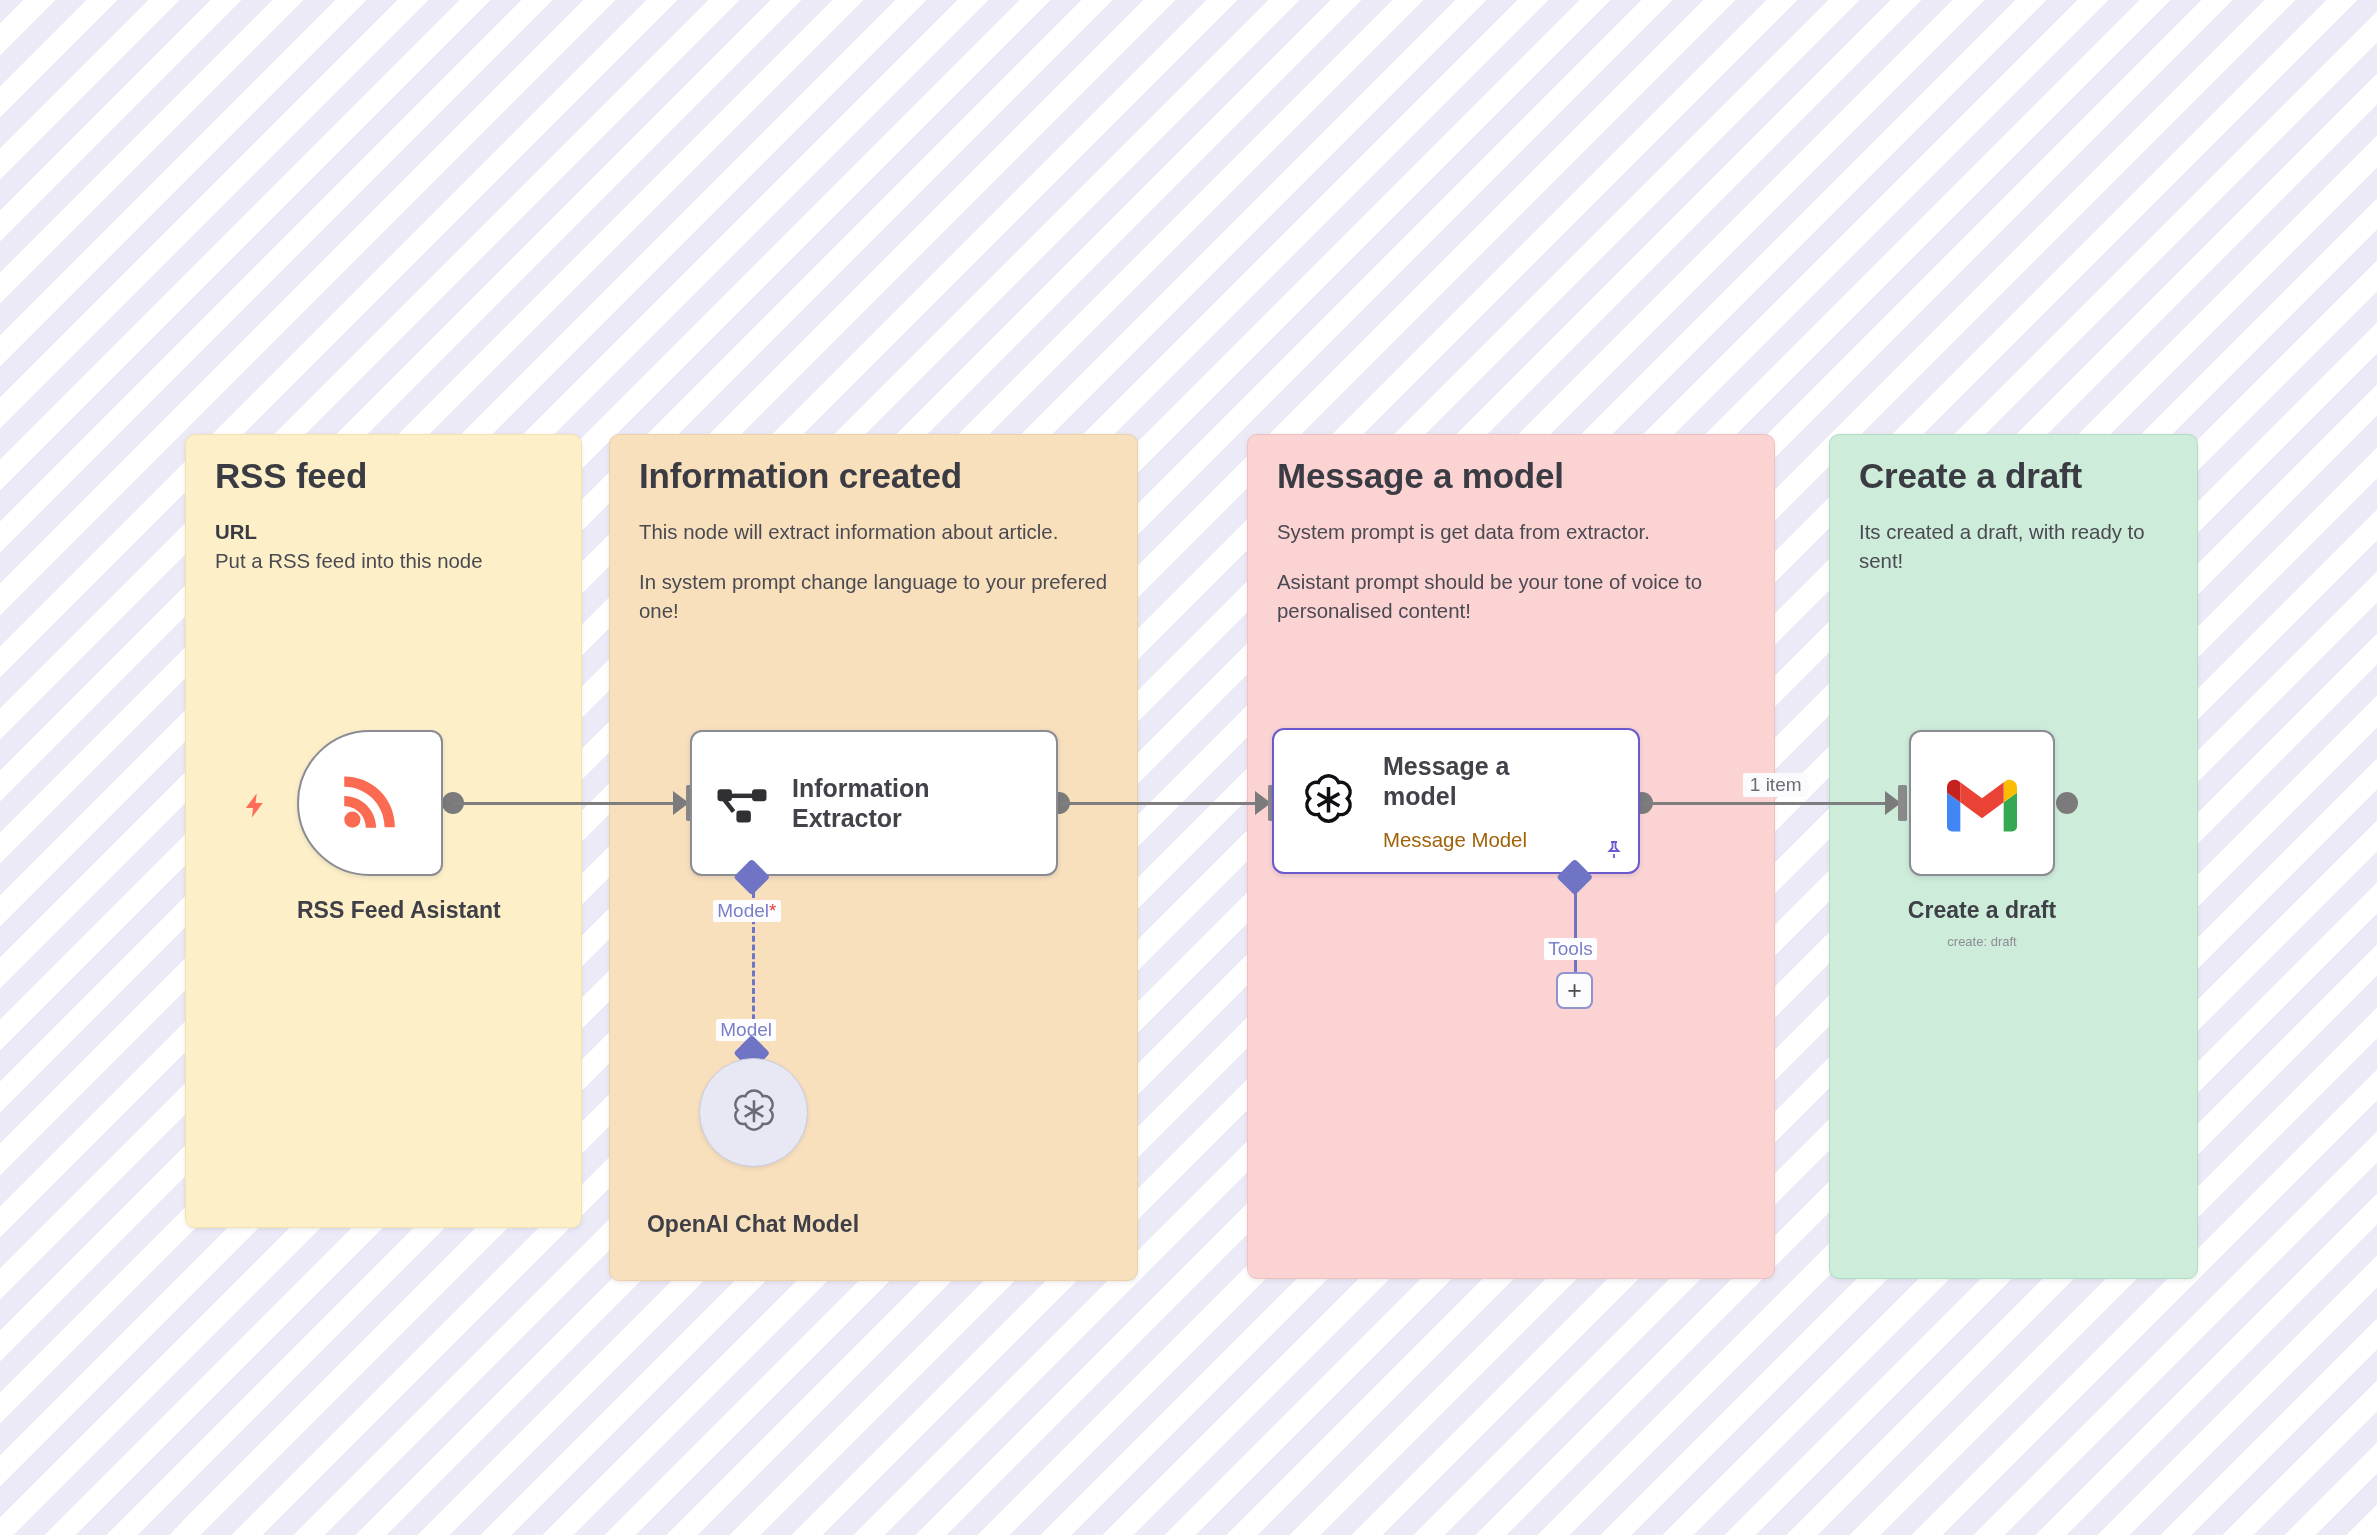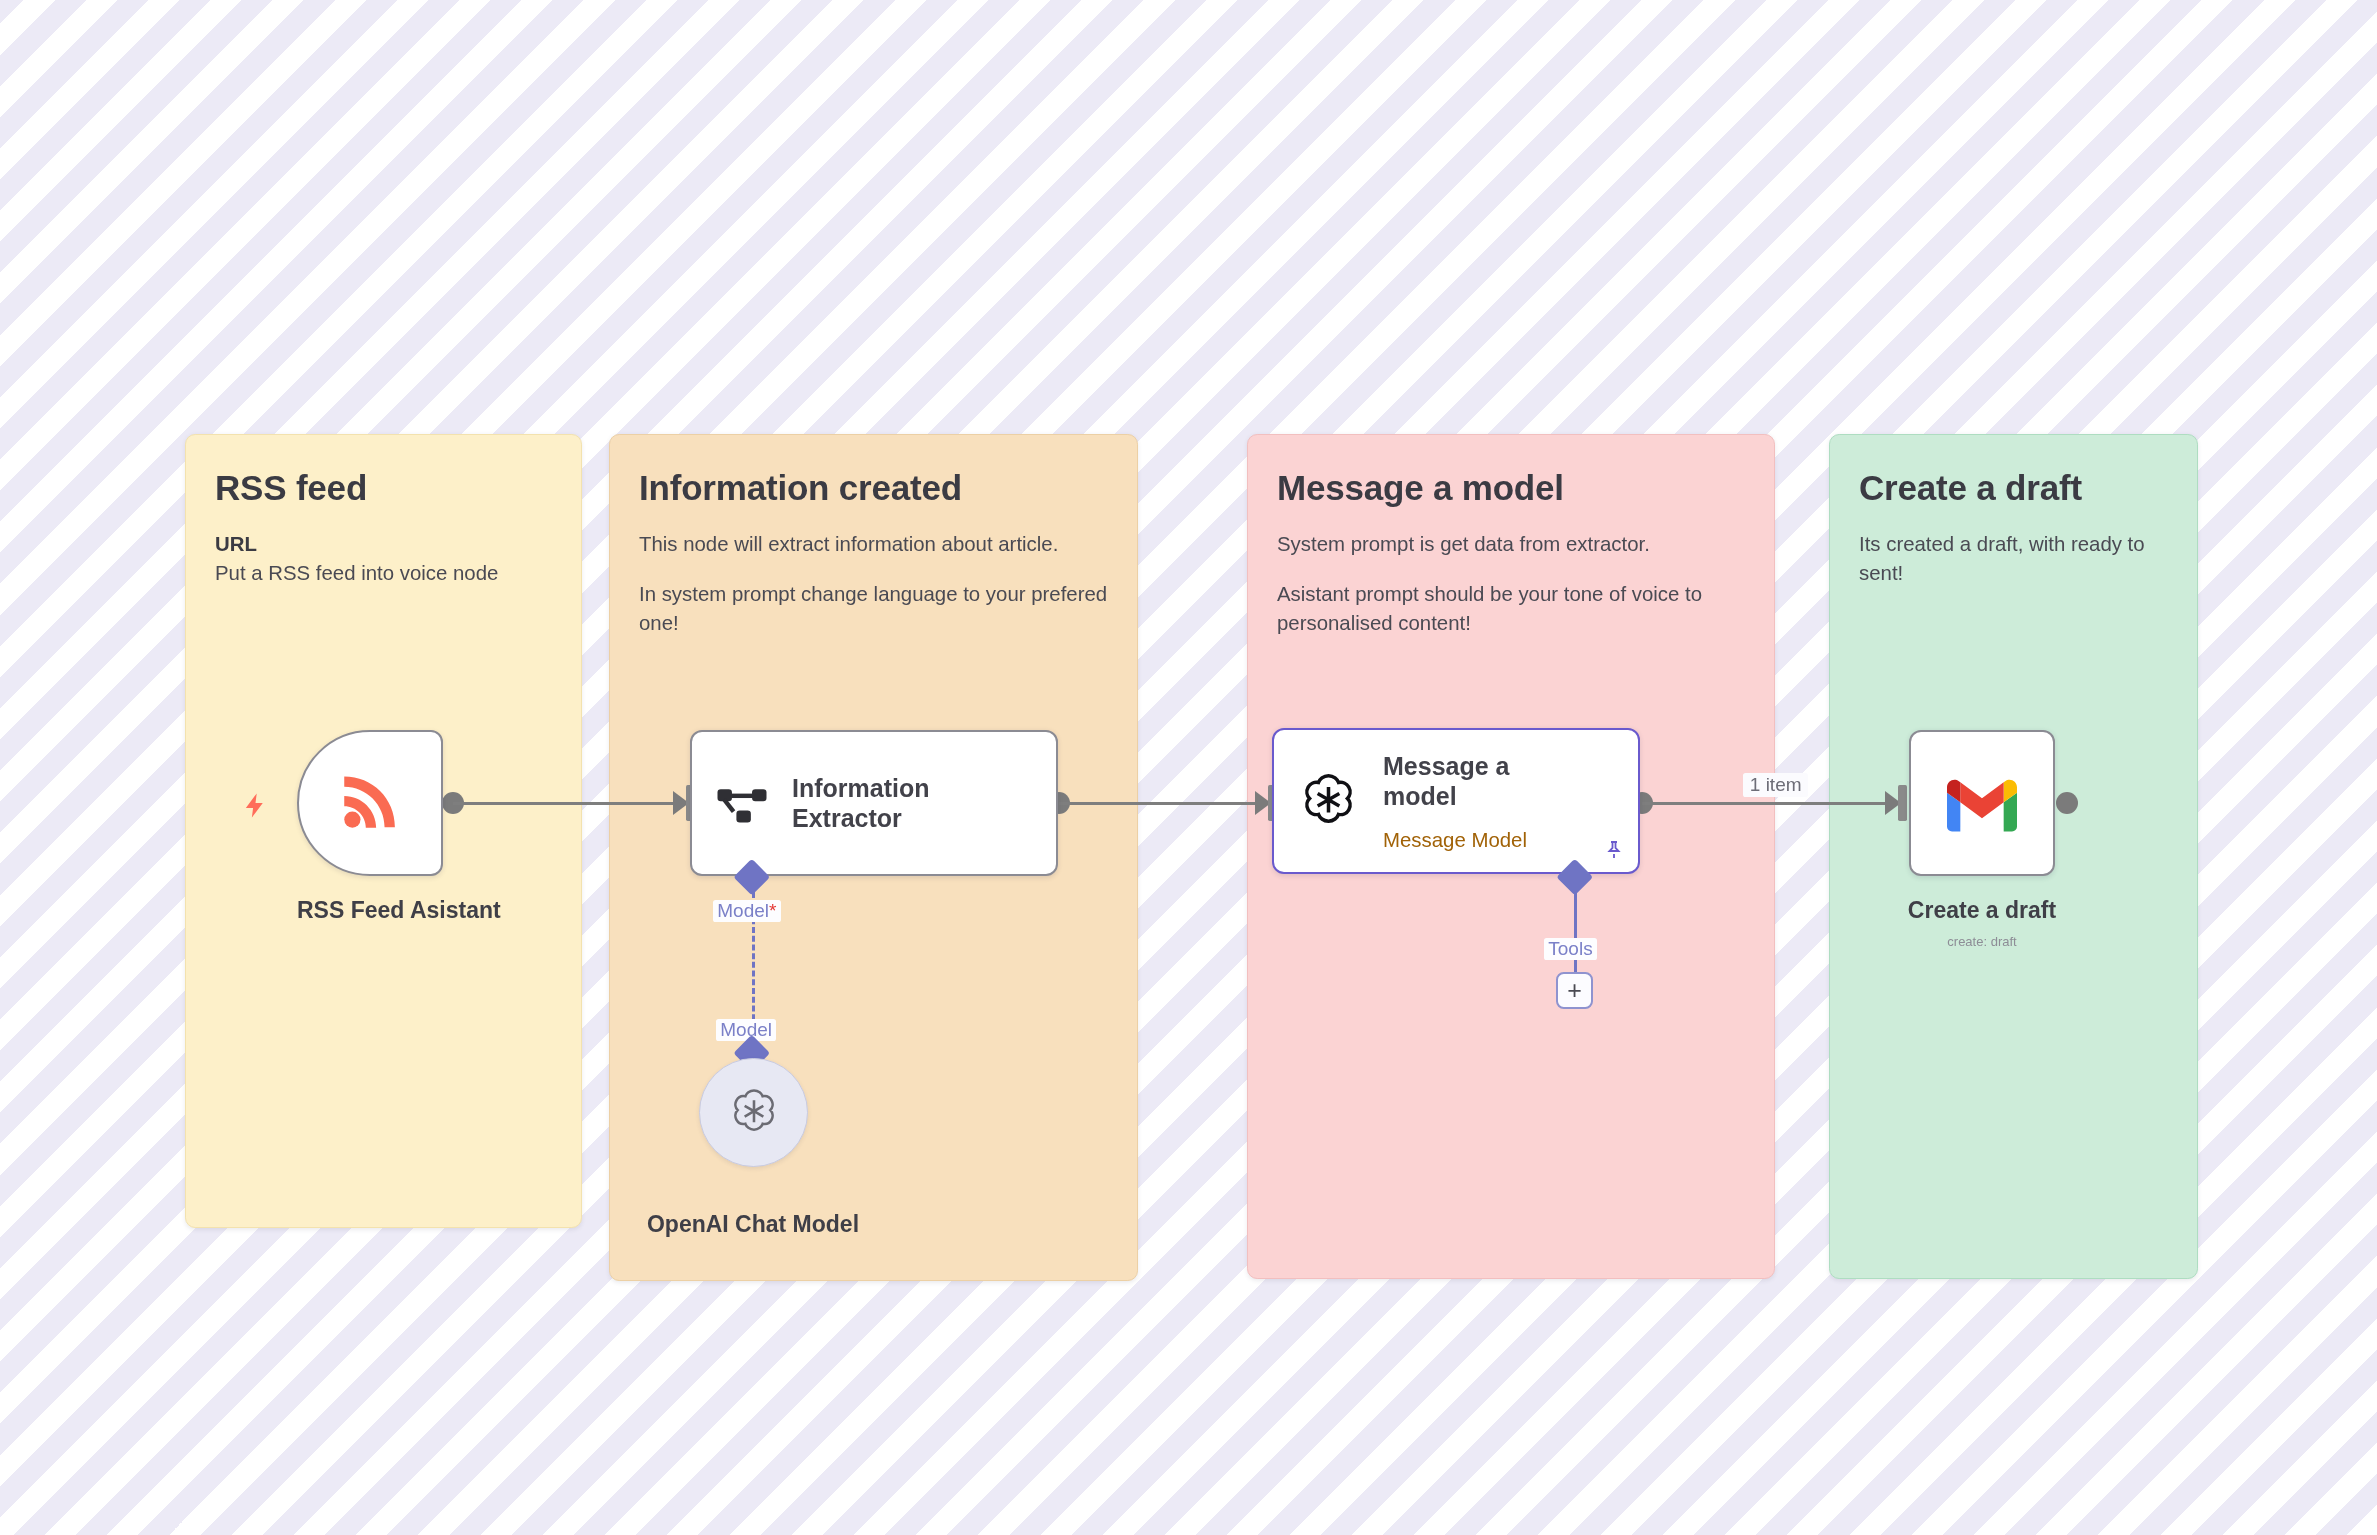--- a/index.html
+++ b/index.html
@@ -23,21 +23,21 @@
       #ffffff 22px,
       #eceaf6 22px,
       #eceaf6 44px
     );
   }
 
   
   .sticky {
     position: absolute;
     border-radius: 10.2px;
-    padding: 33px 29px 0 29px;
+    padding: 21px 29px 0 29px;
     box-shadow: 0 1.7px 4.3px rgba(60,60,90,0.10);
   }
   .sticky-title {
     font-size: 35px;
     font-weight: bold;
     color: #3b3b43;
     letter-spacing: -0.2px;
     line-height: 1.15;
     margin-bottom: 22px;
   }
@@ -195,21 +195,21 @@
 </style>
 </head>
 <body>
 
 <div id="canvas">
 
   <div class="sticky" id="note-rss">
     <div class="sticky-title">RSS feed</div>
     <div class="sticky-body">
       <span class="lbl">URL</span>
-      <span>Put a RSS feed into voice node</span>
+      <span>Put a RSS feed into this node</span>
     </div>
   </div>
 
   <div class="sticky" id="note-info">
     <div class="sticky-title">Information created</div>
     <div class="sticky-body">
       <p>This node will extract information about article.</p>
       <p>In system prompt change language to your prefered one!</p>
     </div>
   </div>

